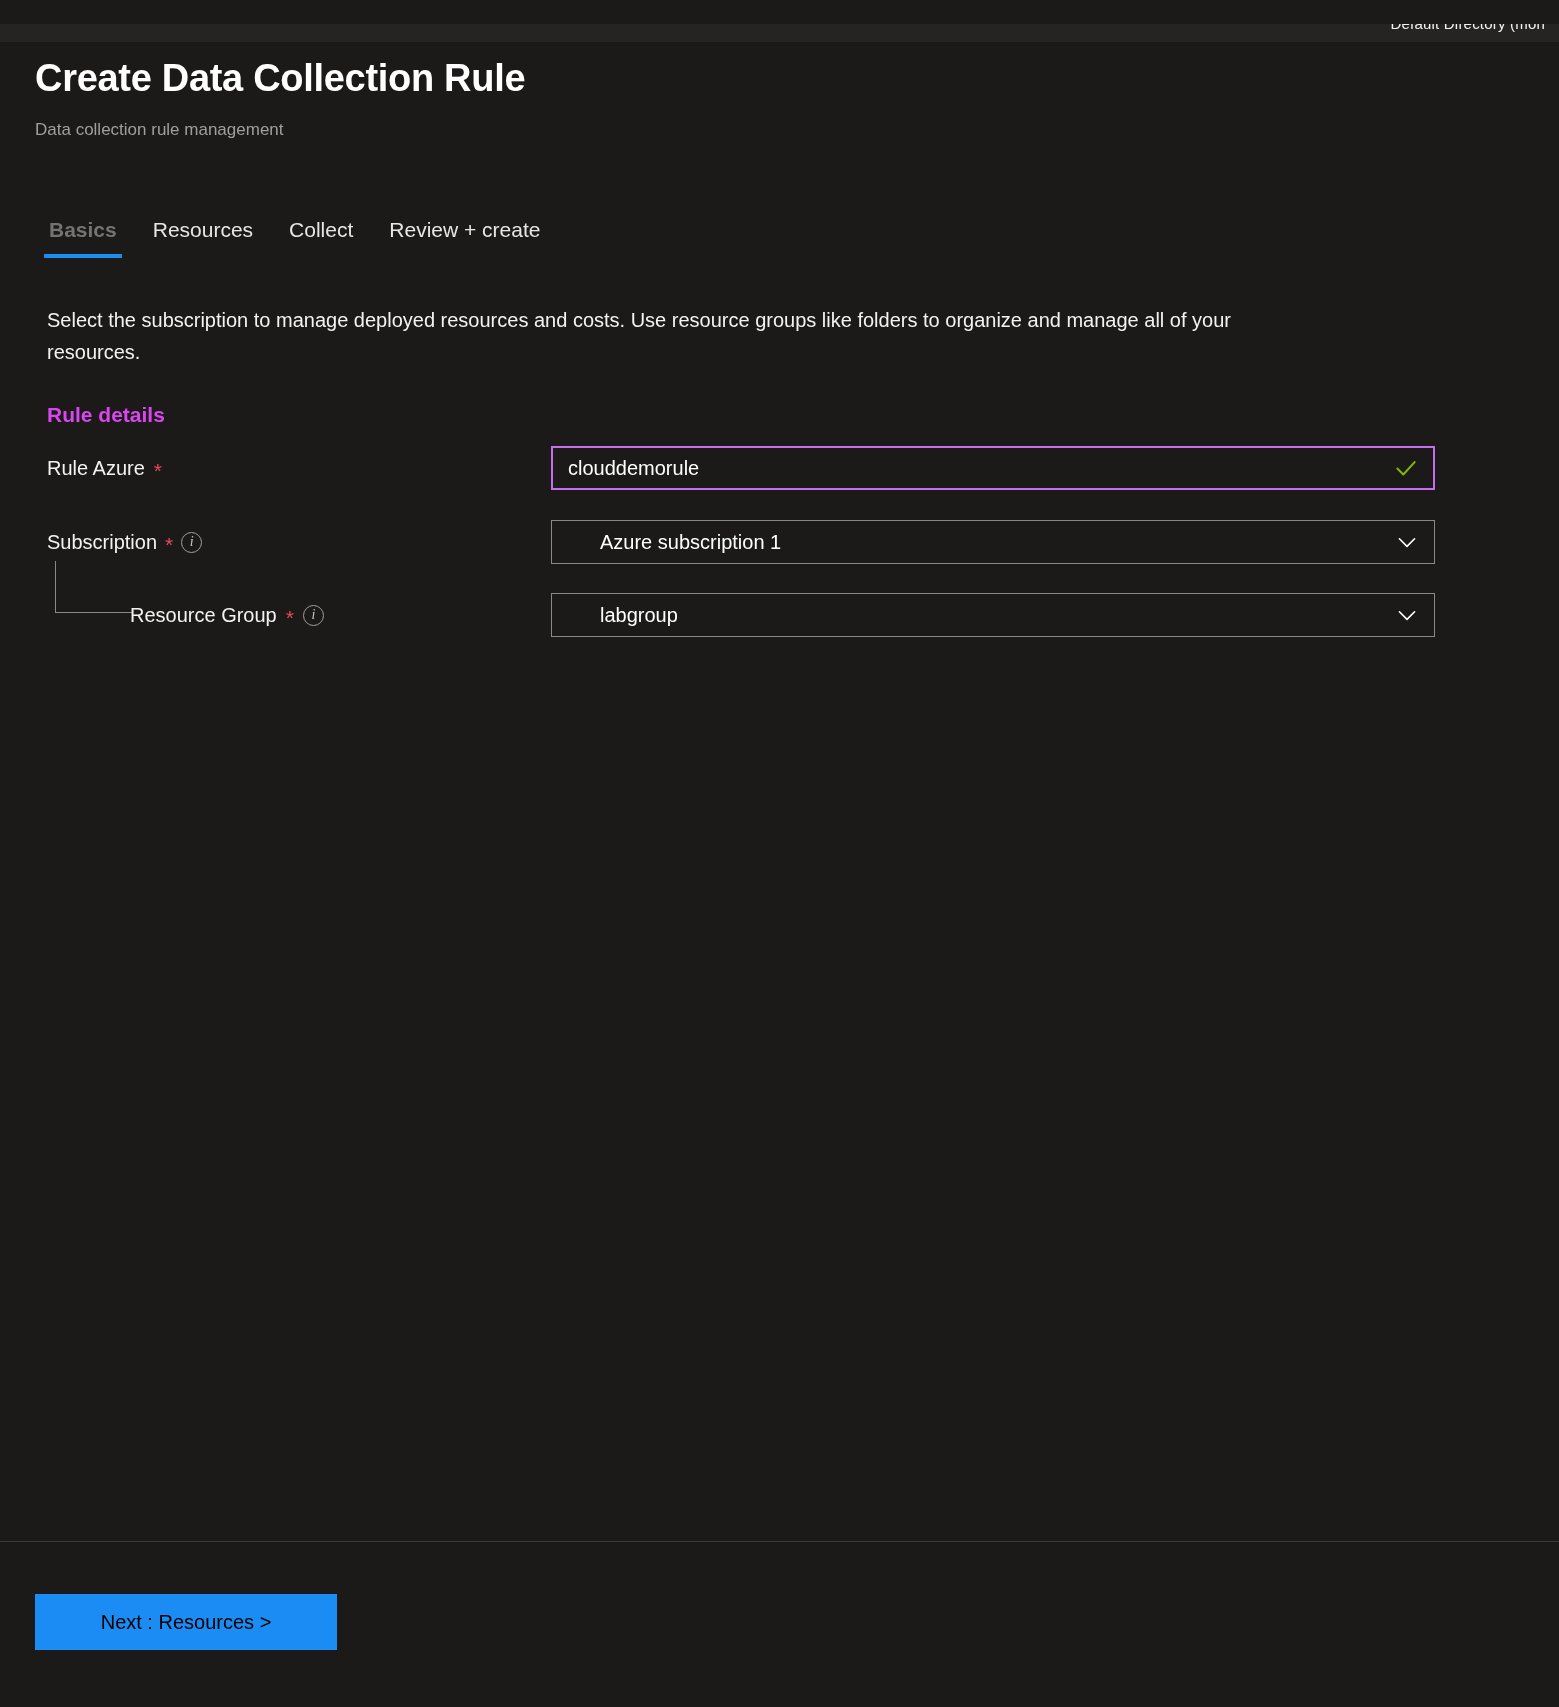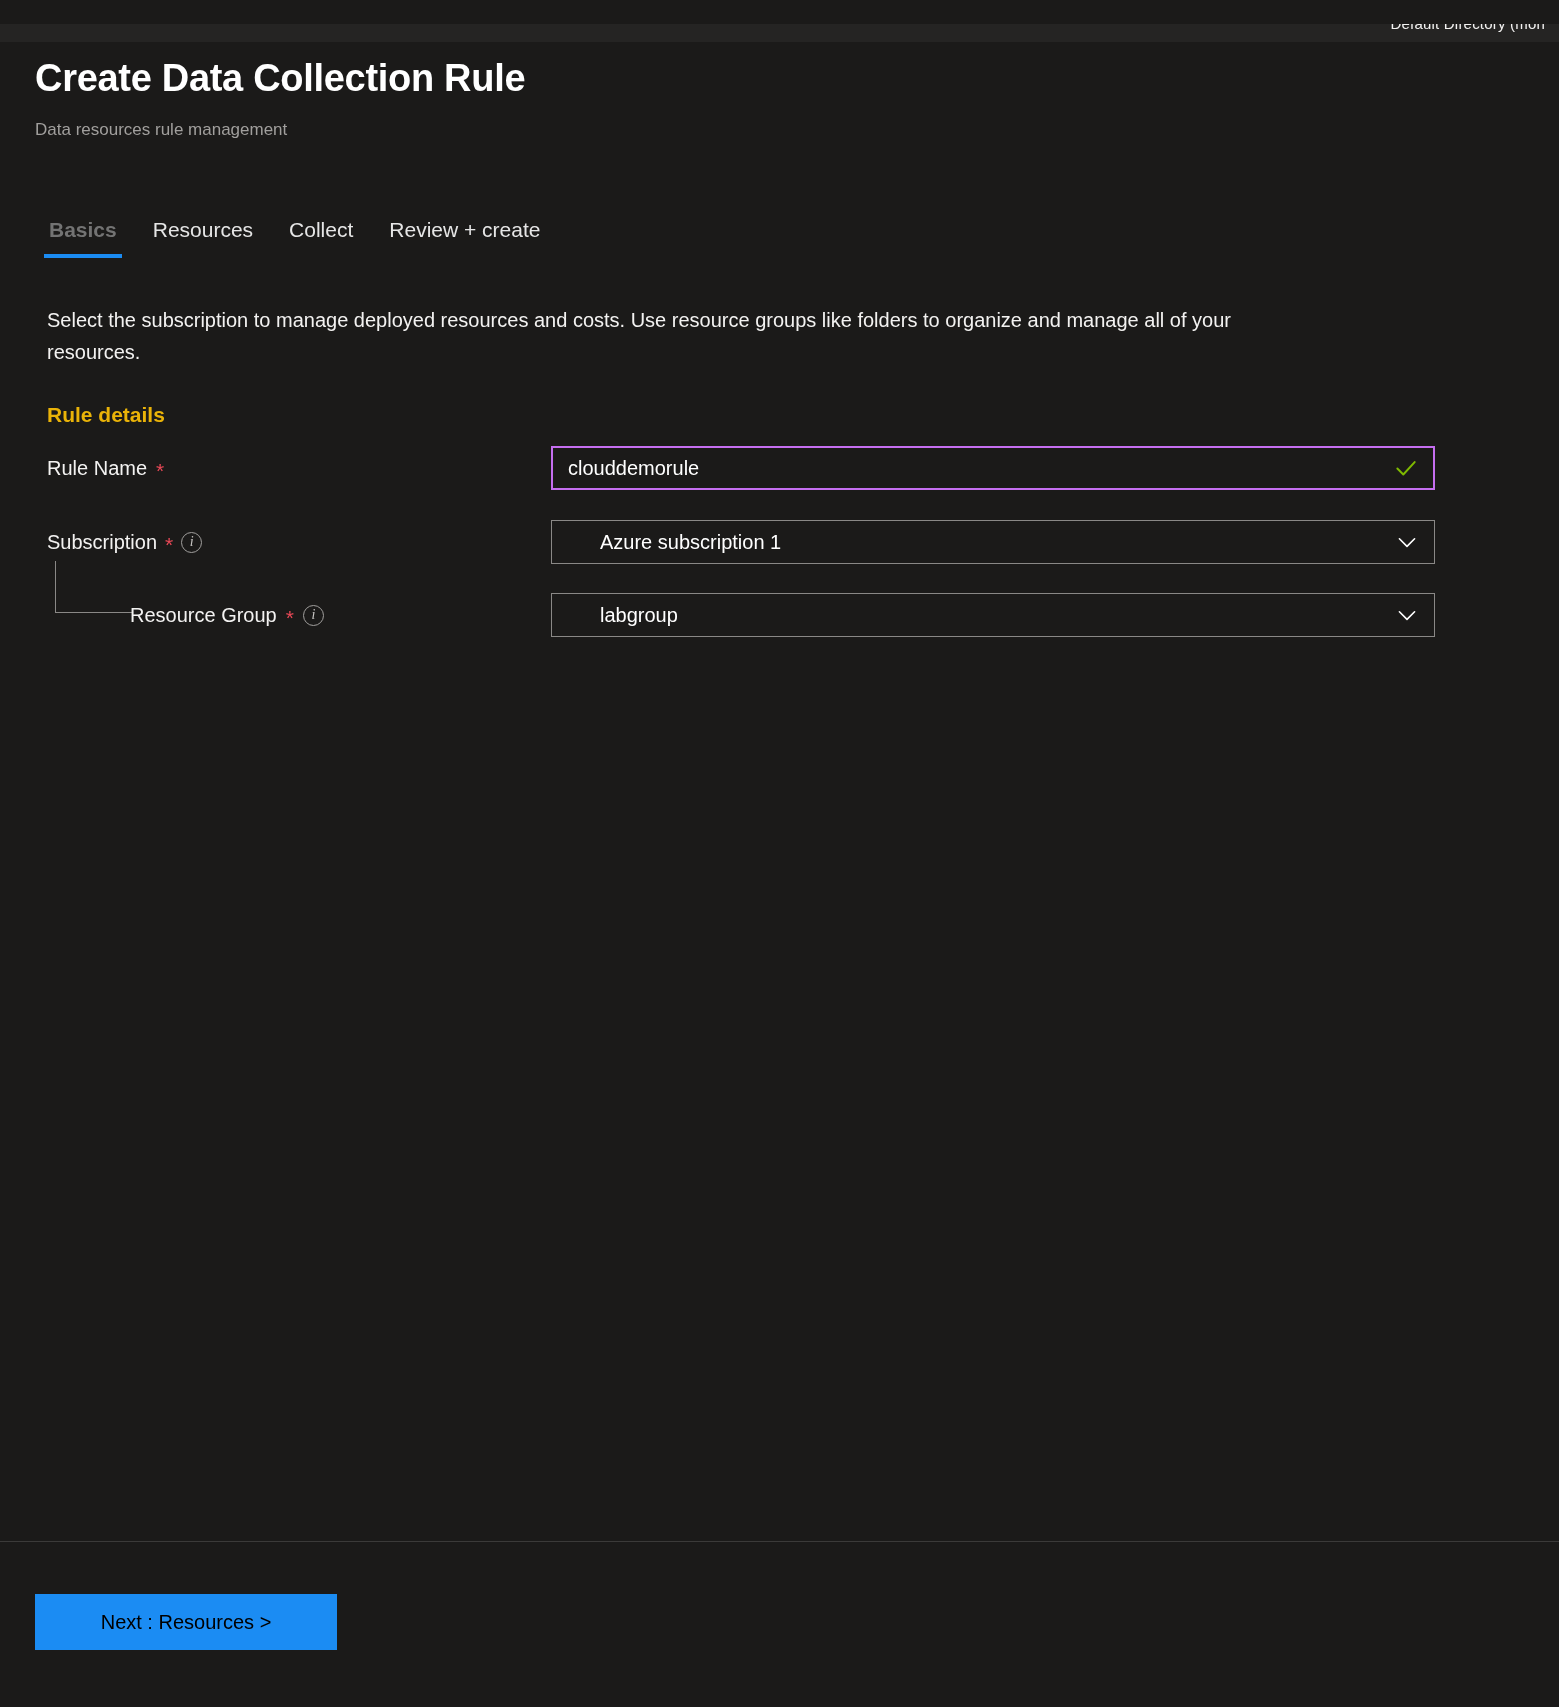--- a/index.html
+++ b/index.html
@@ -111,21 +111,21 @@
     color: #f3f2f1;
   }
 
   
   .section-heading {
     position: absolute;
     left: 47px;
     top: 361px;
     font-size: 21px;
     font-weight: 700;
-    color: #eab308;
+    color: #d946ef;
     white-space: nowrap;
   }
 
   
   .form-row {
     position: absolute;
     left: 0;
     width: 1559px;
     height: 44px;
   }
@@ -246,21 +246,21 @@
 <div id="app">
 
   <div class="top-strip">
     <div class="top-strip-text">Default Directory (mon</div>
   </div>
 
   <div class="blade">
 
     <div class="page-title">Create Data Collection Rule</div>
 
-    <div class="page-subtitle">Data resources rule management</div>
+    <div class="page-subtitle">Data collection rule management</div>
 
     <div class="tabs">
       <div class="tab active">
         <span>Basics</span>
       </div>
       <div class="tab">
         <span>Resources</span>
       </div>
       <div class="tab">
         <span>Collect</span>
@@ -269,21 +269,21 @@
         <span>Review + create</span>
       </div>
     </div>
 
     <div class="description">Select the subscription to manage deployed resources and costs. Use resource groups like folders to organize and manage all of your resources.</div>
 
     <div class="section-heading">Rule details</div>
 
     <div class="form-row row-rulename">
       <div class="field-label label-rulename">
-        <span>Rule Name</span>
+        <span>Rule Azure</span>
         <span class="req-star">*</span>
       </div>
 
       <div class="control textbox focused">
         <span class="value" title="Enter rule name">clouddemorule</span>
         <svg class="check-icon" viewBox="0 0 24 24" fill="none">
           <path d="M4 12.5 L9.5 18 L20 6.5" stroke="#7fba00" stroke-width="1.8" stroke-linecap="round" stroke-linejoin="round"></path>
         </svg>
       </div>
     </div>

